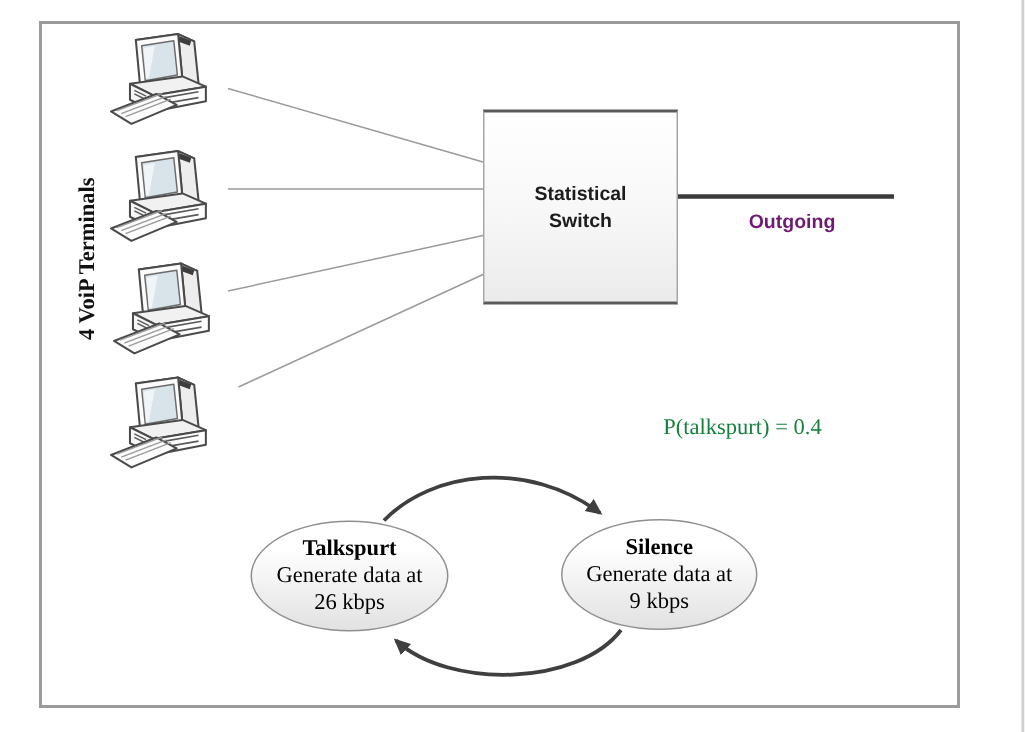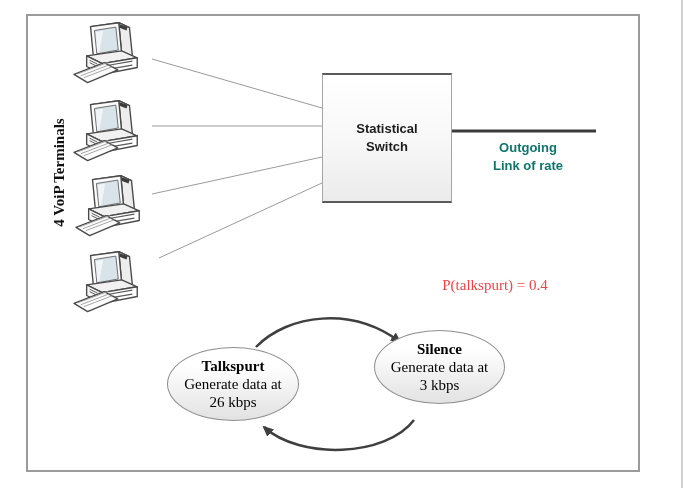--- a/index.html
+++ b/index.html
@@ -31,33 +31,33 @@
   
   .switchbox{position:absolute;left:322px;top:73px;width:130px;height:130px;
              box-sizing:border-box;
              background:linear-gradient(180deg,#ffffff 0%,#f7f7f7 55%,#ebebeb 100%);
              border-left:1px solid #a5a5a5;border-right:1px solid #a5a5a5;
              border-top:2px solid #5a5a5a;border-bottom:2px solid #5a5a5a;
              display:flex;flex-direction:column;justify-content:center;align-items:center;
              font-size:13px;line-height:18px;font-weight:600;color:#1c1c1c;}
 
   .outtext{position:absolute;left:463px;top:139px;width:130px;text-align:center;
-           font-size:13px;line-height:18px;font-weight:600;color:#0f766e;}
+           font-size:13px;line-height:18px;font-weight:600;color:#701a75;}
 
   .ptext{position:absolute;left:405px;top:276px;width:180px;text-align:center;
-         font-family:"Liberation Serif",serif;font-size:15px;line-height:19px;color:#ef4444;}
+         font-family:"Liberation Serif",serif;font-size:15px;line-height:19px;color:#15803d;}
 
   
   .state{position:absolute;width:132px;height:74px;border-radius:50%;
          box-sizing:border-box;border:1.5px solid #8f8f8f;
          background:linear-gradient(180deg,#ffffff 25%,#f1f1f1 60%,#e2e2e2 100%);
          display:flex;flex-direction:column;justify-content:center;align-items:center;
          font-family:"Liberation Serif",serif;font-size:15px;line-height:18px;color:#000;}
   .state-left{left:167px;top:347px;}
-  .state-right{left:374px;top:330px;width:131px;}
+  .state-right{left:374px;top:346px;width:131px;}
   .state .sname{font-weight:bold;}
 </style>
 </head>
 <body>
 
 <div class="page">
 
   <svg width="0" height="0" style="position:absolute" aria-hidden="true">
     <defs>
       <symbol id="pc-icon" viewBox="0 0 80 74">
@@ -137,32 +137,31 @@
 
   <div class="vlabel">4 VoiP Terminals</div>
 
   <div class="switchbox">
     <div>Statistical</div>
     <div>Switch</div>
   </div>
 
   <div class="outtext">
     <div>Outgoing</div>
-    <div>Link of rate</div>
   </div>
 
   <div class="ptext">
     <div>P(talkspurt) = 0.4</div>
   </div>
 
   <div class="state state-left">
     <div class="sname">Talkspurt</div>
     <div>Generate data at</div>
     <div>26 kbps</div>
   </div>
   <div class="state state-right">
     <div class="sname">Silence</div>
     <div>Generate data at</div>
-    <div>3 kbps</div>
+    <div>9 kbps</div>
   </div>
 
   <div class="edge-right"></div>
 </div>
 
 </body></html>

